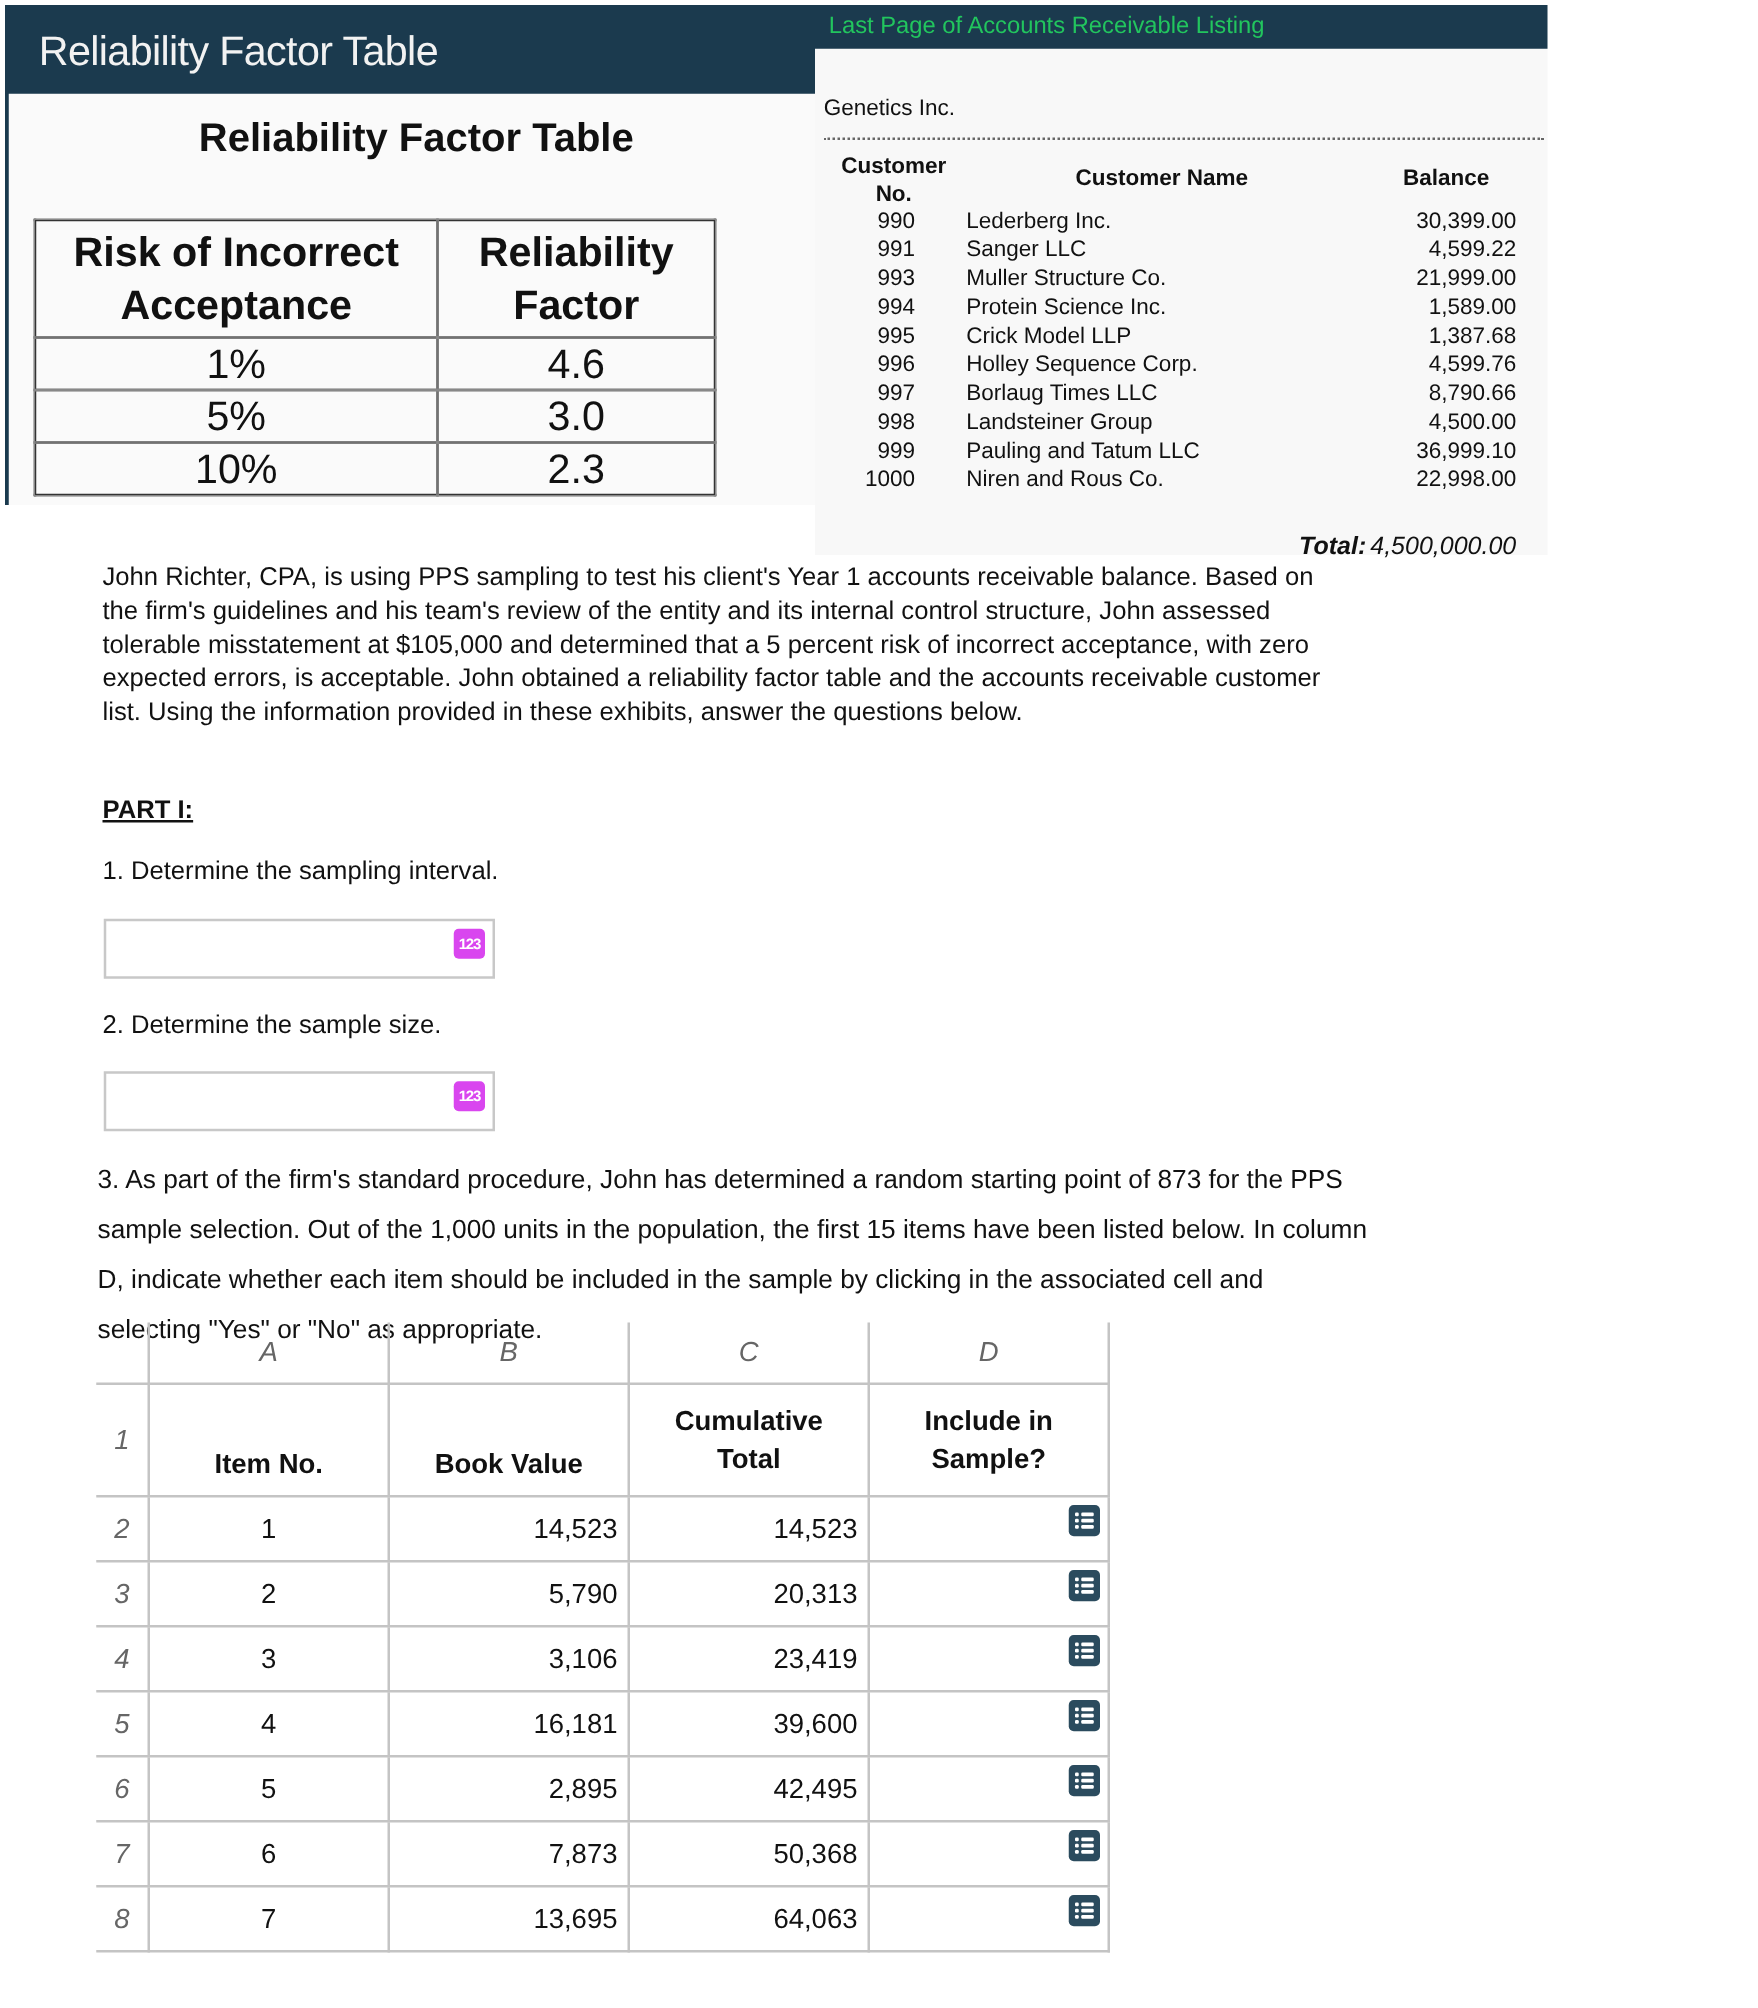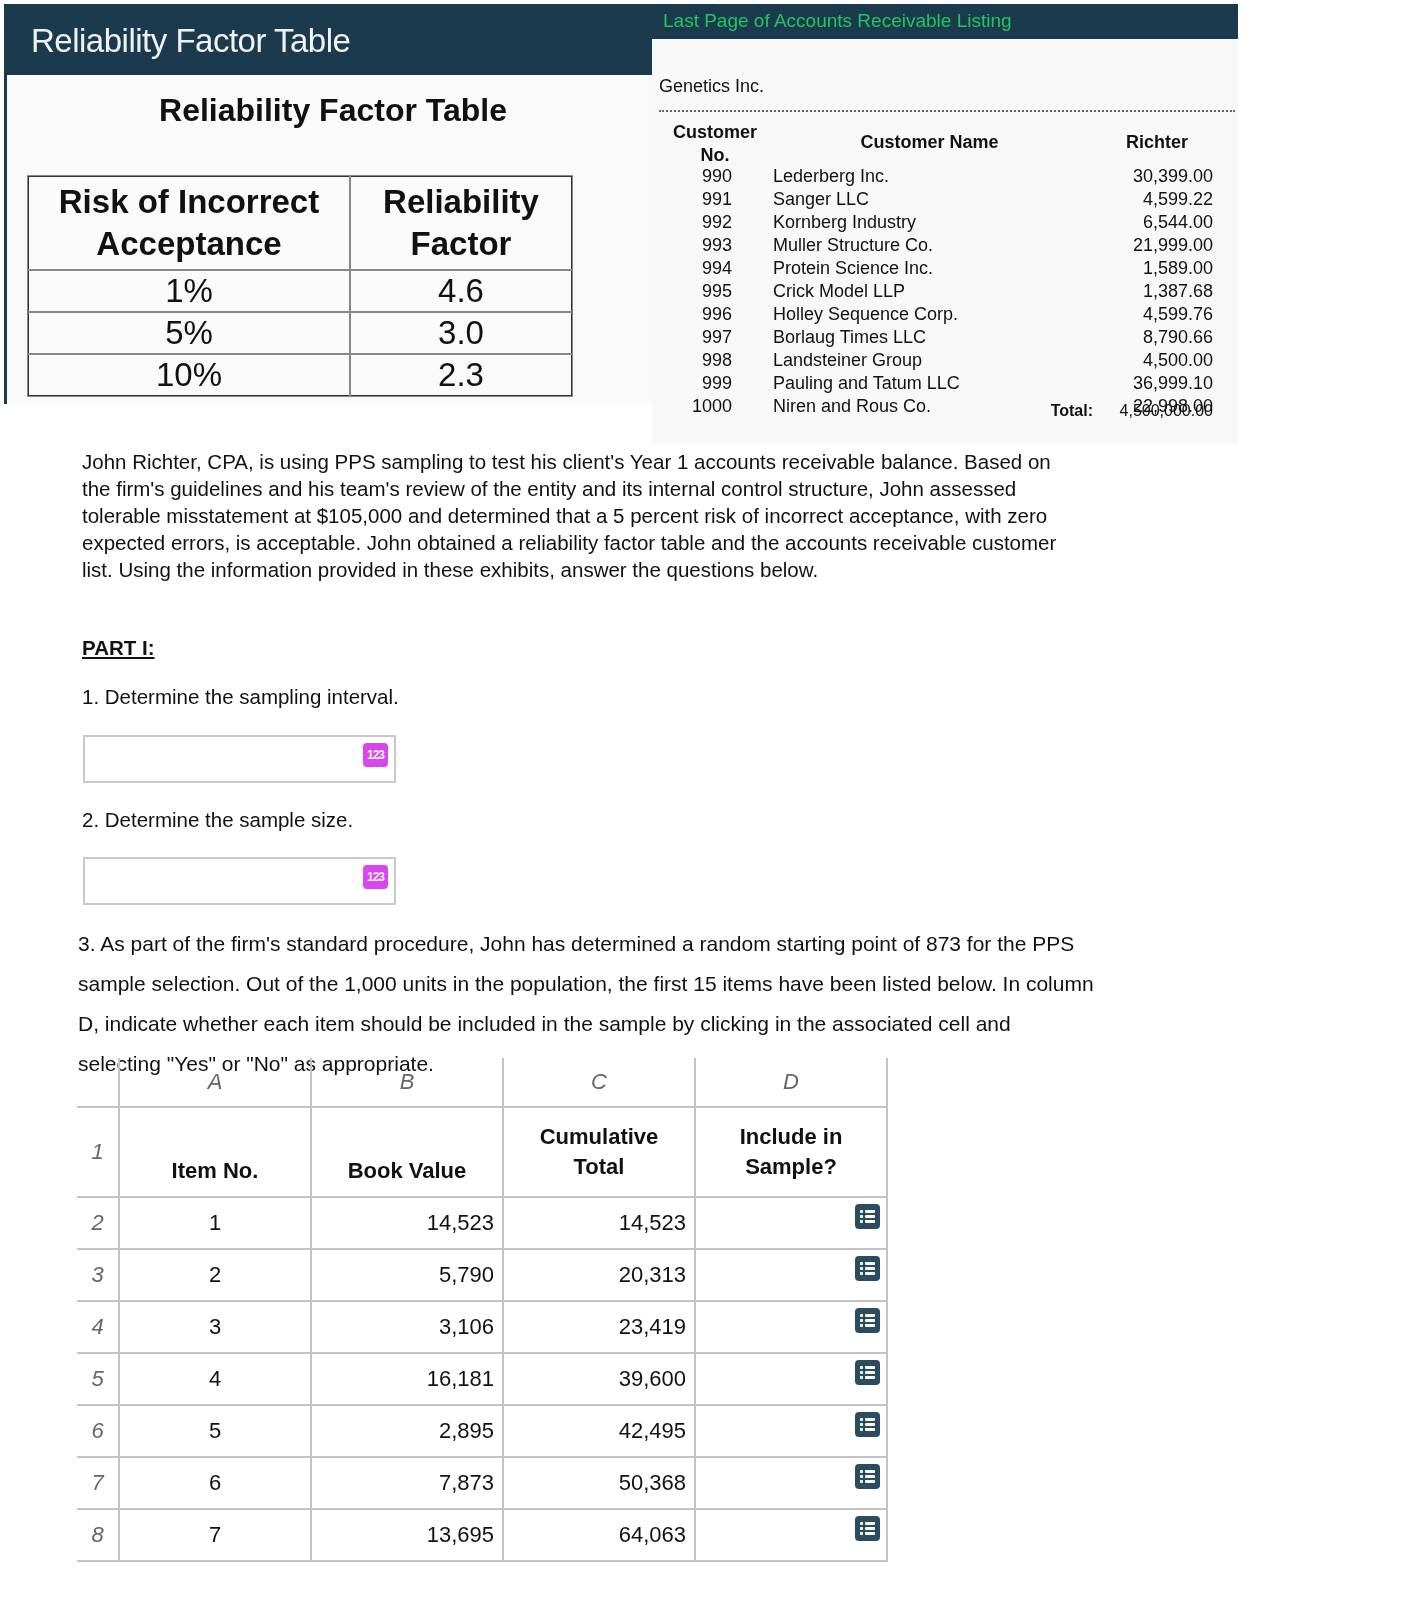--- a/index.html
+++ b/index.html
@@ -23,21 +23,21 @@
   .ar-header span { position:absolute; left:11px; top:6px; font-size:19px; color:#22c55e; }
   .ar-title { position:absolute; left:7px; top:49px; font-size:18px; font-weight:bold; }
   .ar-company { position:absolute; left:7px; top:72px; font-size:18px; }
   .ar-dots { position:absolute; left:7px; top:106px; width:576px; border-top:2px dotted #666; }
   .ar-colhead { position:absolute; font-weight:bold; font-size:18px; text-align:center; }
   .ar-rows { position:absolute; left:0; top:162px; width:586px; }
   .ar-row { position:relative; height:23px; font-size:18px; }
   .ar-row .no { position:absolute; left:40px; width:40px; text-align:right; }
   .ar-row .name { position:absolute; left:121px; }
   .ar-row .bal { position:absolute; right:25px; text-align:right; }
-  .ar-total { position:absolute; left:0; top:398px; width:586px; height:23px; font-size:16px; }
+  .ar-total { position:absolute; left:0; top:422px; width:586px; height:23px; font-size:20px;font-style:italic; }
   .ar-total .lbl { position:absolute; right:145px; font-weight:bold; }
   .ar-total .val { position:absolute; right:25px; }
 
   
   .intro { position:absolute; left:82px; top:448px; width:980px; font-size:20.5px; line-height:27px; }
   .part { position:absolute; left:82px; top:636px; font-size:20.5px; font-weight:bold; text-decoration:underline; }
   .q { position:absolute; left:82px; font-size:20.5px; }
   .numbox { position:absolute; left:83px; width:313px; height:48px; border:2px solid #c8c8c8; background:#fff; box-sizing:border-box; }
   .numbox input { position:absolute; left:0; top:0; width:270px; height:44px; border:none; outline:none; background:transparent; font-size:18px; padding-left:8px; font-family:"Liberation Sans", sans-serif; }
   .badge123 { position:absolute; right:6px; top:6px; width:25px; height:24px; background:#d946ef; border-radius:4px; color:#fff; font-size:12px; line-height:24px; text-align:center; font-weight:bold; letter-spacing:-1px; }
@@ -98,36 +98,31 @@
   <div class="ar-header">
     <span>Last Page of Accounts Receivable Listing</span>
   </div>
   <div class="ar-company">Genetics Inc.</div>
   <div class="ar-dots"></div>
   <div class="ar-colhead" style="left:14px; top:117px; width:98px; line-height:23px;">
     <div>Customer</div>
     <div>No.</div>
   </div>
   <div class="ar-colhead" style="left:190px; top:128px; width:175px;">Customer Name</div>
-  <div class="ar-colhead" style="left:460px; top:128px; width:90px;">Richter</div>
+  <div class="ar-colhead" style="left:460px; top:128px; width:90px;">Balance</div>
   <div class="ar-rows">
     <div class="ar-row">
         <span class="no">990</span>
         <span class="name">Lederberg Inc.</span>
         <span class="bal">30,399.00</span>
       </div>
     <div class="ar-row">
         <span class="no">991</span>
         <span class="name">Sanger LLC</span>
         <span class="bal">4,599.22</span>
-      </div>
-    <div class="ar-row">
-        <span class="no">992</span>
-        <span class="name">Kornberg Industry</span>
-        <span class="bal">6,544.00</span>
       </div>
     <div class="ar-row">
         <span class="no">993</span>
         <span class="name">Muller Structure Co.</span>
         <span class="bal">21,999.00</span>
       </div>
     <div class="ar-row">
         <span class="no">994</span>
         <span class="name">Protein Science Inc.</span>
         <span class="bal">1,589.00</span>

